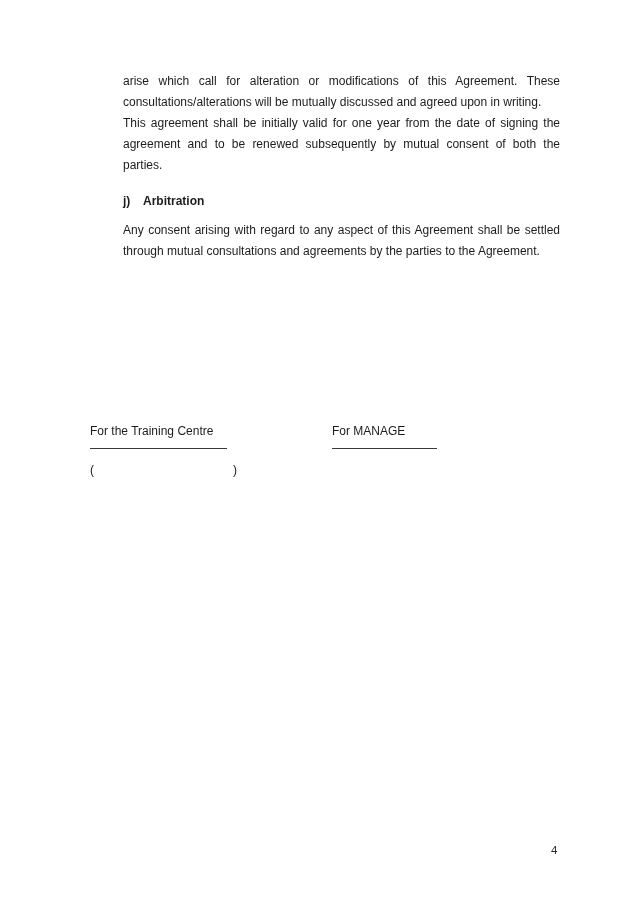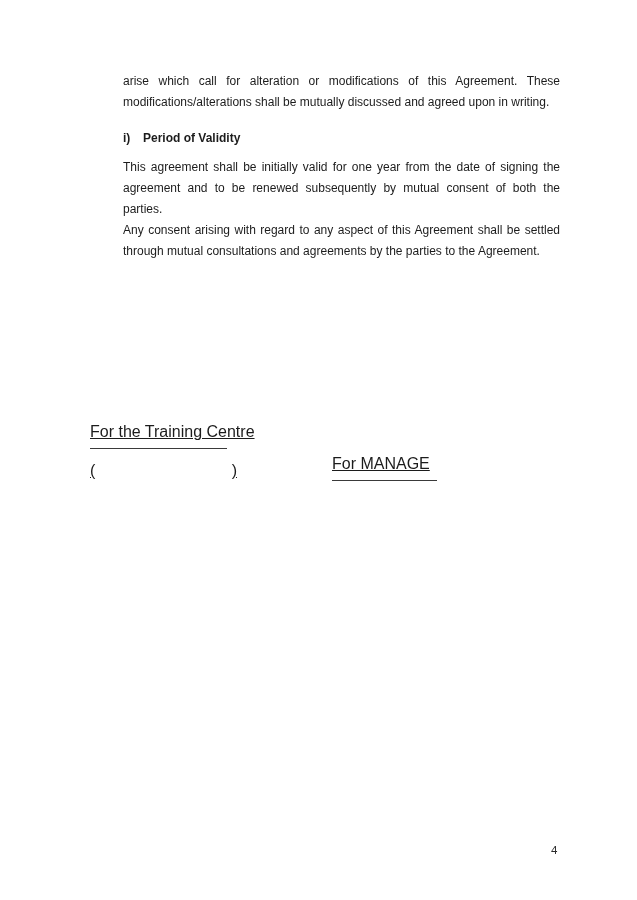--- a/index.html
+++ b/index.html
@@ -37,26 +37,25 @@
     font-weight: bold;
     color: #1c1c1c;
   }
   .heading .hlabel {
     display: inline-block;
     width: 20px;
   }
   .sig {
     position: absolute;
     top: 421px;
-    font-size: 16px;
+    font-size: 12px;
     line-height: 21px;
-    text-decoration: underline;
   }
   .sig-left  { left: 90px;  }
-  .sig-right { left: 332px; margin-top: 32px; }
+  .sig-right { left: 332px; }
   .sig-heading {
     line-height: 21px;
     white-space: nowrap;
   }
   .sig-line {
     height: 0;
     border-bottom: 1.5px solid #3a3a3a;
     margin-top: 6px;
   }
   .sig-line-left  { width: 137px; }
@@ -82,28 +81,28 @@
     color: #2a2a2a;
   }
 </style>
 </head>
 <body>
 
 <div class="page">
 
   <div class="body-text">
 
-    <p class="para">arise which call for alteration or modifications of this Agreement.  These modifications/alterations shall be mutually discussed and agreed upon in writing.</p>
+    <p class="para">arise which call for alteration or modifications of this Agreement.  These consultations/alterations will be mutually discussed and agreed upon in writing.</p>
 
-    <h3 class="heading">
-      <span class="hlabel">i)</span><span>Period of Validity</span>
-    </h3>
 
     <p class="para">This agreement shall be initially valid for one year from the date of signing the agreement and to be renewed subsequently by mutual consent of both the parties.</p>
 
+    <h3 class="heading">
+      <span class="hlabel">j)</span><span>Arbitration</span>
+    </h3>
 
     <p class="para">Any consent arising with regard to any aspect of this Agreement shall be settled through mutual consultations and agreements by the parties to the Agreement.</p>
 
   </div>
 
   <div class="sig sig-left">
     <div class="sig-heading">For the Training Centre</div>
     <div class="sig-line sig-line-left"></div>
     <div class="paren-row">
       <span>(</span>

